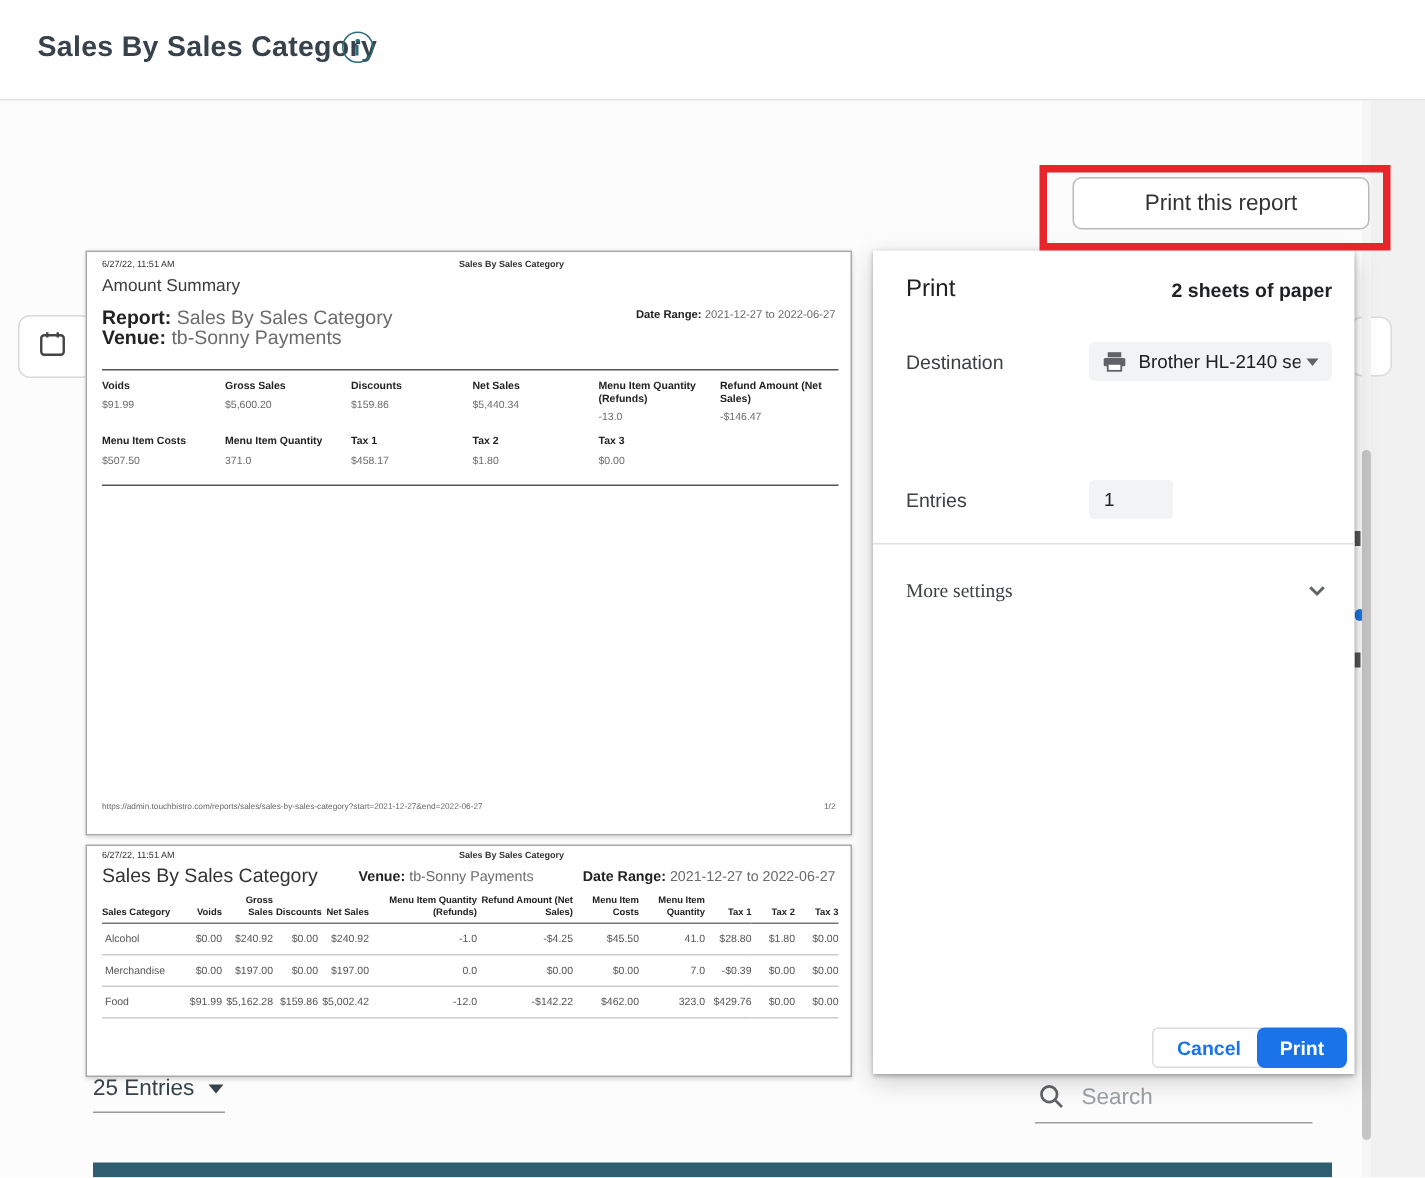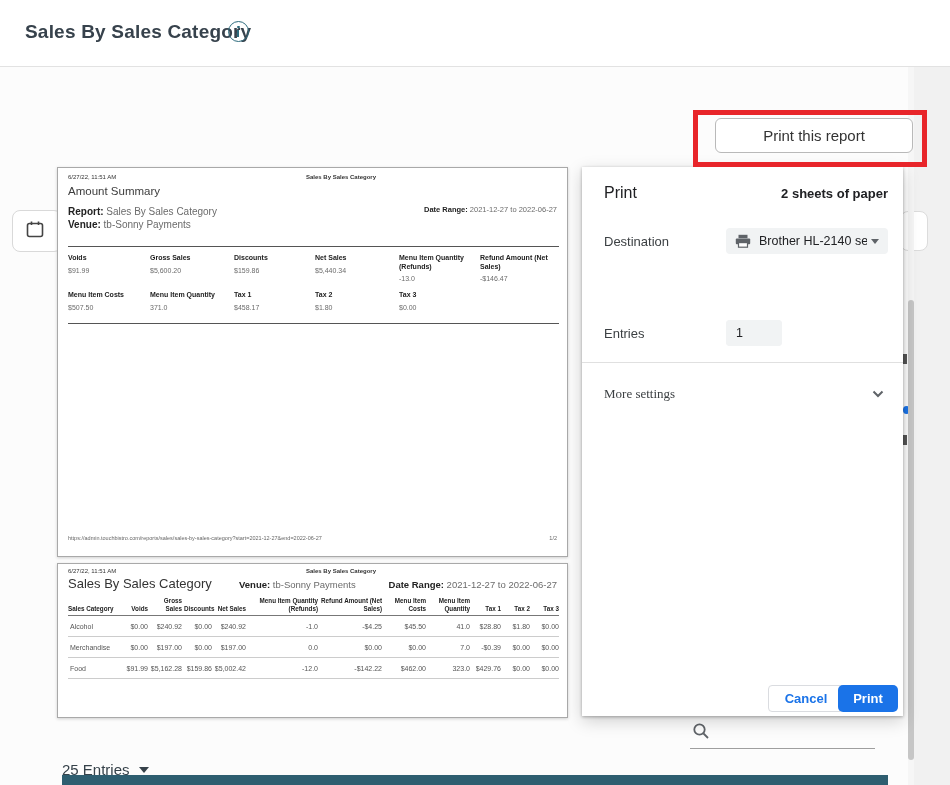--- a/index.html
+++ b/index.html
@@ -18,38 +18,38 @@
   .right-strip { position:absolute; left:914px; top:67px; width:36px; height:718px; background:#f1f1f1; z-index:1; }
   .scroll-track { position:absolute; left:908px; top:67px; width:6px; height:718px; background:#f6f6f6; z-index:3; }
   .scroll-thumb { position:absolute; left:0; top:233px; width:6px; height:460px; background:#c6c6c6; border-radius:3px; }
   .frag-btn { position:absolute; left:900px; top:211px; width:28px; height:40px; background:#fff; border:1px solid #dcdcdc; border-radius:8px; z-index:2; }
   .frag-dark1 { position:absolute; left:903px; top:354px; width:4px; height:10px; background:#555; z-index:2; }
   .frag-dot  { position:absolute; left:903px; top:406px; width:7px; height:8px; background:#1a73e8; border-radius:50%; z-index:2; }
   .frag-dark2 { position:absolute; left:903px; top:435px; width:4px; height:10px; background:#555; z-index:2; }
 
   .cal-btn { position:absolute; left:12px; top:210px; width:50px; height:42px; background:#fff; border:1px solid #d9d9d9; border-radius:8px; z-index:2; display:flex; align-items:center; padding-left:12px; cursor:pointer; }
 
-  .entries { position:absolute; left:62px; top:717px; width:88px; padding-bottom:7px; border-bottom:1px solid #9a9a9a; display:flex; align-items:center; gap:9px; font-size:15px; color:#36424a; cursor:pointer; z-index:2;margin-top:44px; }
+  .entries { position:absolute; left:62px; top:717px; width:88px; padding-bottom:7px; border-bottom:1px solid #9a9a9a; display:flex; align-items:center; gap:9px; font-size:15px; color:#36424a; cursor:pointer; z-index:2; }
   .caret-dark { width:0; height:0; border-left:5px solid transparent; border-right:5px solid transparent; border-top:6px solid #36424a; }
 
   .search-wrap { position:absolute; left:690px; top:716px; width:185px; height:33px; border-bottom:1px solid #9e9e9e; z-index:2; }
   .search-wrap svg { position:absolute; left:2px; top:6px; }
   .search-input { position:absolute; left:31px; top:2px; width:150px; height:26px; border:none; outline:none; background:transparent; font-size:15px; color:#5f6368; font-family:"Liberation Sans", sans-serif; }
   .search-input::placeholder { color:#9aa0a6; }
 
   .teal-bar { position:absolute; left:62px; top:775px; width:826px; height:10px; background:#2e5e70; z-index:2; }
 
   
   .pv { position:absolute; left:57px; width:511px; background:#fff; border:1px solid #a9a9a9; box-shadow:0 1px 3px rgba(0,0,0,.18); z-index:5; overflow:hidden; }
   .pv1 { top:167px; height:390px; }
   .pv2 { top:563px; height:155px; }
   .pv-ts { position:absolute; left:10px; top:6px; font-size:6px; color:#333; }
   .pv-doctitle { position:absolute; left:283px; top:6px; transform:translateX(-50%); font-size:6px; font-weight:700; color:#333; white-space:nowrap; }
   .p1-heading { position:absolute; left:10px; top:17px; font-size:11.5px; color:#3c3c3c; }
-  .p1-meta { position:absolute; left:10px; top:37px; font-size:10px; color:#6b6b6b; line-height:13px; }
+  .p1-meta { position:absolute; left:10px; top:37px; font-size:13px; color:#6b6b6b; line-height:13px; }
   .p1-meta b, .p2-venue b, .pv-daterange b { color:#222; font-weight:700; }
   .pv-daterange { position:absolute; right:10px; top:37px; font-size:7.5px; color:#6b6b6b; }
   .p1-hr { position:absolute; left:10px; width:491px; border:none; border-top:1.5px solid #555; }
   .sum-grid { position:absolute; left:10px; width:491px; display:grid; grid-template-columns:82px 84px 81px 84px 81px 79px; }
   .sum-label { font-size:7px; font-weight:700; color:#222; line-height:8.5px; padding-right:8px; }
   .sum-value { font-size:7px; color:#6b6b6b; margin-top:4px; }
   .pv-foot { position:absolute; left:10px; right:10px; top:367px; display:flex; justify-content:space-between; font-size:5.5px; color:#666; }
 
   .p2-heading { position:absolute; left:10px; top:12px; font-size:13px; color:#333; }
   .p2-venue { position:absolute; left:181px; top:15px; font-size:9.5px; color:#6b6b6b; }
@@ -118,20 +118,21 @@
   <div class="entries">
     <span>25 Entries</span>
     <span class="caret-dark"></span>
   </div>
 
   <div class="search-wrap">
     <svg width="18" height="18" viewBox="0 0 18 18">
         <circle cx="7.5" cy="7.5" r="5.2" fill="none" stroke="#5f6368" stroke-width="1.8"></circle>
         <line x1="11.5" y1="11.5" x2="16" y2="16" stroke="#5f6368" stroke-width="1.8"></line>
       </svg>
+    <input class="search-input" type="text" placeholder="Search" style="">
   </div>
 
   <div class="teal-bar" style="background: rgb(46, 94, 112);"></div>
 
   <section class="pv pv1">
     <span class="pv-ts">6/27/22, 11:51 AM</span>
     <span class="pv-doctitle">Sales By Sales Category</span>
     <div class="p1-heading">Amount Summary</div>
     <div class="p1-meta">
       <div><b>Report:</b> <span>Sales By Sales Category</span></div>

